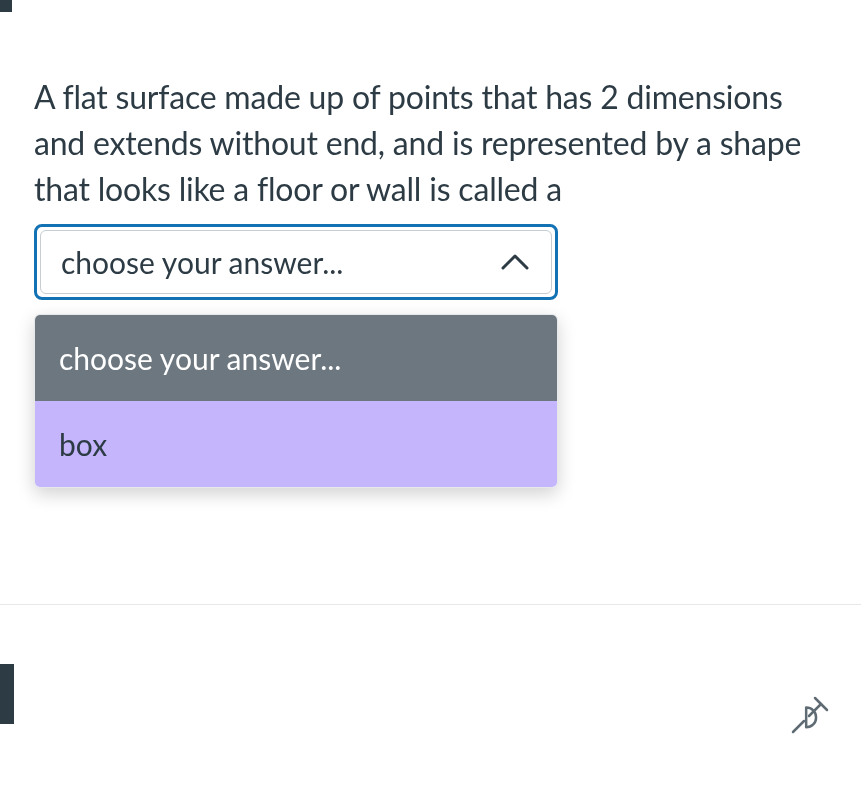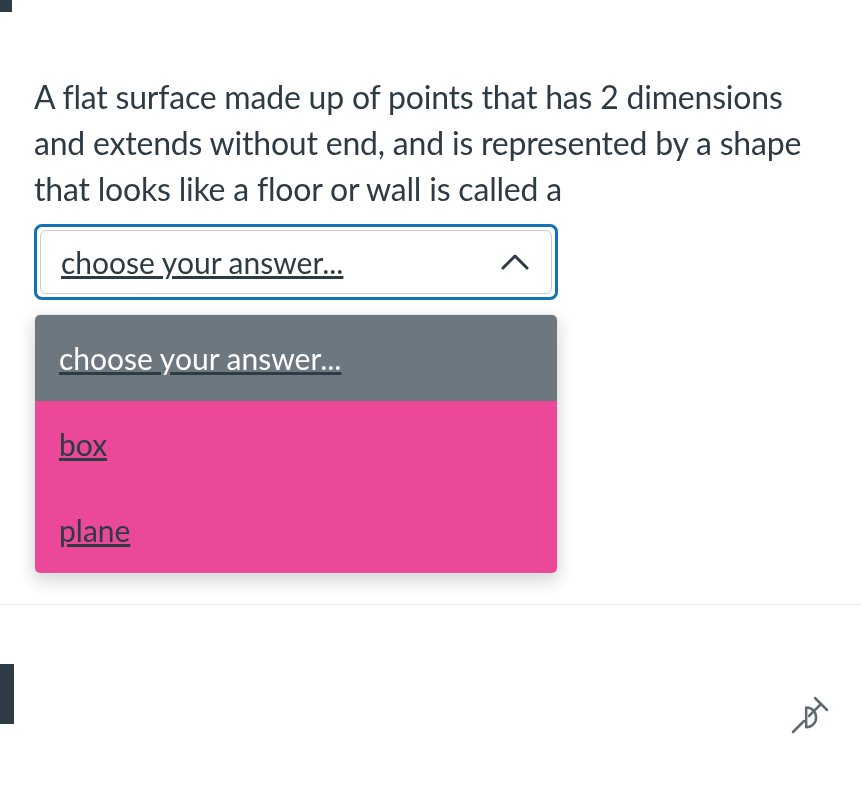--- a/index.html
+++ b/index.html
@@ -45,21 +45,20 @@
     font-weight: 400;
     color: #2d3b45;
     letter-spacing: -0.2px;
   }
 
   .dropdown-wrap {
     position: absolute;
     left: 34px;
     top: 224px;
     width: 524px;
-    text-decoration: underline;
   }
 
   .select-box {
     position: relative;
     height: 76px;
     border: 3px solid #1272b4;
     border-radius: 8px;
     background: #fff;
     display: flex;
     align-items: center;
@@ -98,21 +97,21 @@
     box-shadow: 0 6px 18px rgba(0,0,0,0.18);
     overflow: hidden;
   }
   .menu-item {
     height: 86px;
     display: flex;
     align-items: center;
     padding: 0 24px;
     font-size: 30px;
     color: #2d3b45;
-    background: #ec4899;
+    background: #c4b5fd;
     cursor: pointer;
   }
   .menu-item.highlight {
     background: #6c7780;
     color: #fff;
   }
 
   .hr {
     position: absolute;
     left: 0;
@@ -155,23 +154,20 @@
     </span>
   </div>
 
   <div class="menu">
     <div class="menu-item highlight">
       <span>choose your answer...</span>
     </div>
     <div class="menu-item">
       <span>box</span>
     </div>
-    <div class="menu-item">
-      <span>plane</span>
-    </div>
   </div>
 
 </div>
 
 <div class="hr"></div>
 
 <div class="pin-wrap">
   <svg viewBox="0 0 44 44">
     <g fill="none" stroke="#5f6b73" stroke-width="2.5" stroke-linejoin="round" stroke-linecap="round">
       <path d="M28 4 L40 16"></path>

